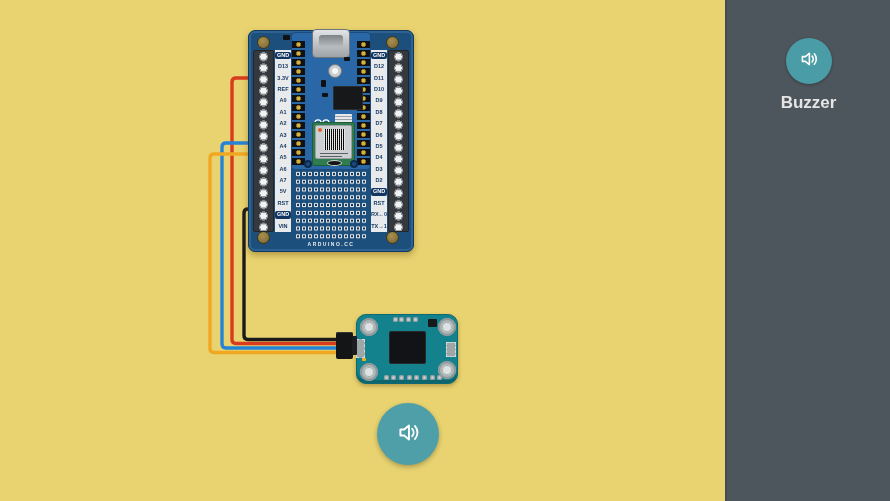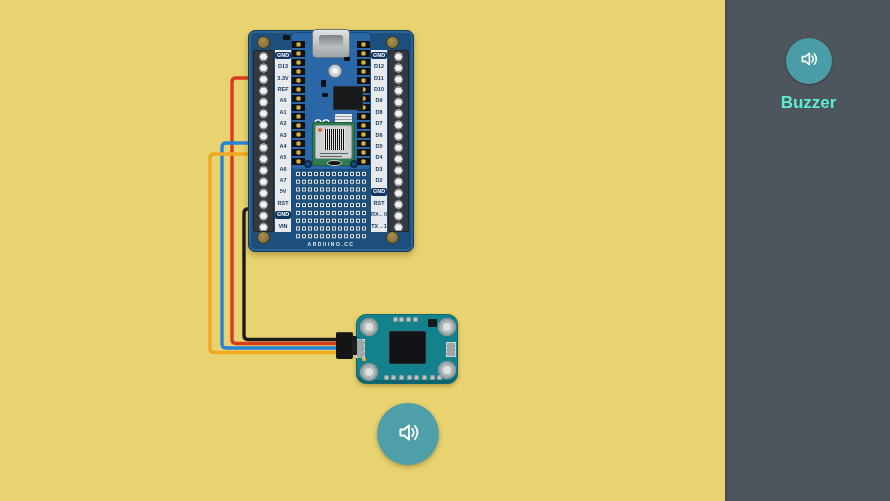--- a/index.html
+++ b/index.html
@@ -85,21 +85,21 @@
   .connector::after{content:"";position:absolute;left:16px;top:4px;width:5px;height:19px;background:#1c1d20;border-radius:1px;}
   
   .buzzer-control{position:absolute;left:377px;top:403px;width:62px;height:62px;border-radius:50%;z-index:5;
     background:#4f9fa9;box-shadow:0 2px 5px rgba(0,0,0,.28);display:flex;align-items:center;justify-content:center;cursor:pointer;}
   
   .sidebar{position:absolute;left:725px;top:0;width:165px;height:501px;background:#4d565c;
     border-left:2px solid #424b51;box-sizing:border-box;z-index:6;}
   .sidebar-item{position:absolute;left:0;top:38px;width:100%;display:flex;flex-direction:column;align-items:center;cursor:pointer;}
   .sidebar-circle{width:46px;height:46px;border-radius:50%;background:#4a9da7;
     display:flex;align-items:center;justify-content:center;box-shadow:0 1px 3px rgba(0,0,0,.3);}
-  .sidebar-label{margin-top:9px;font-size:17px;font-weight:bold;color:#5eead4;}
+  .sidebar-label{margin-top:9px;font-size:17px;font-weight:bold;color:#e5e5e5;}
 </style>
 </head>
 <body>
 
 <div class="canvas">
 
   <svg class="wires" width="890" height="501">
     <path d="M254,78 L236,78 Q232,78 232,82 L232,339.5 Q232,343.5 236,343.5 L341,343.5" fill="none" stroke-width="3.4" stroke-linecap="round" stroke="#da3a1d"></path>
     <path d="M254,143 L226,143 Q222,143 222,147 L222,344 Q222,348 226,348 L341,348" fill="none" stroke-width="3.4" stroke-linecap="round" stroke="#2583d8"></path>
     <path d="M254,154 L214,154 Q210,154 210,158 L210,348.5 Q210,352.5 214,352.5 L341,352.5" fill="none" stroke-width="3.4" stroke-linecap="round" stroke="#f0a821"></path>

